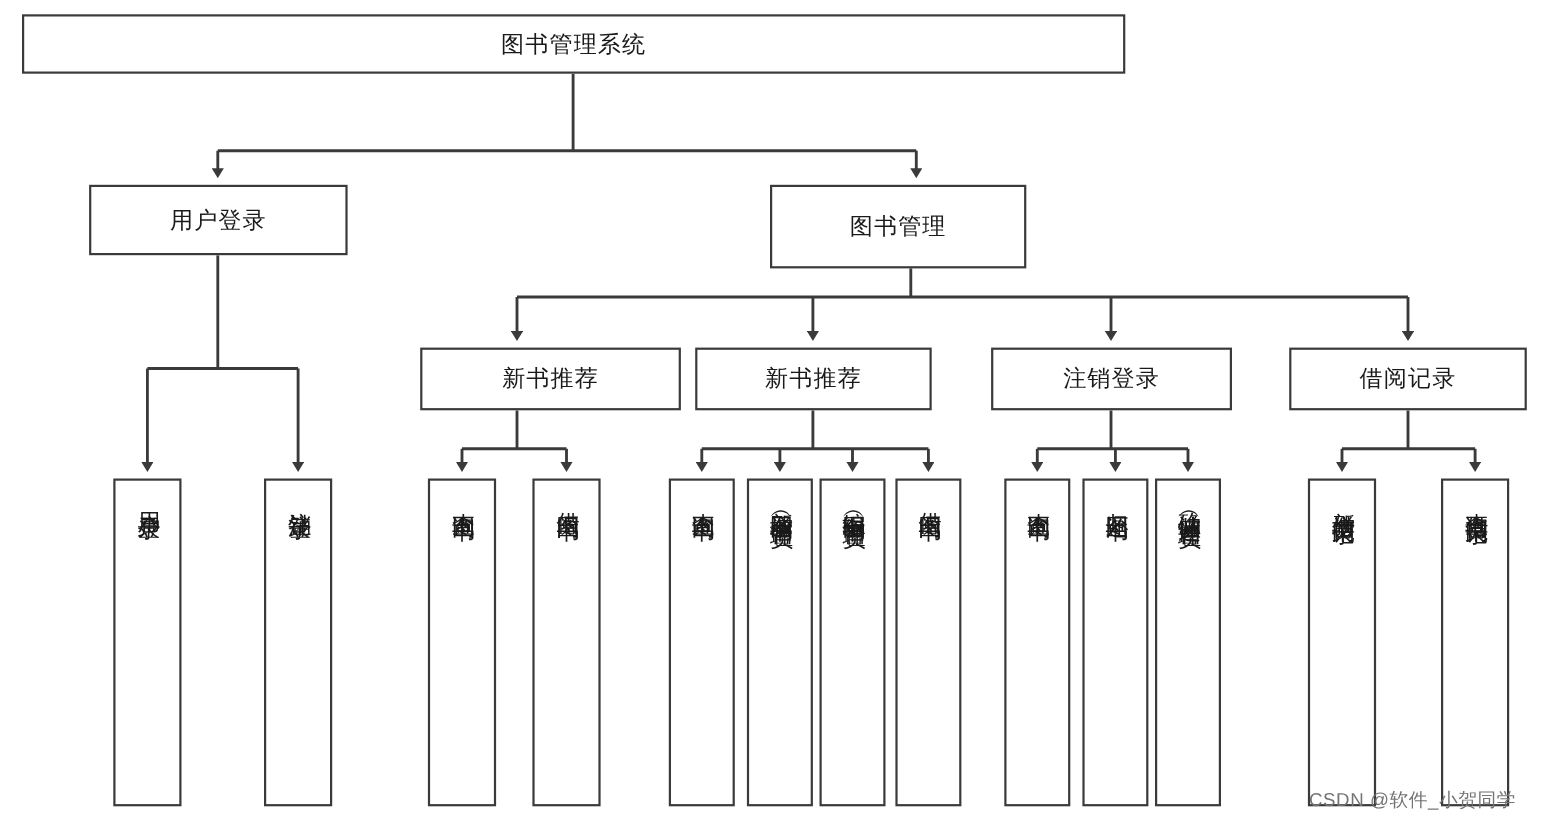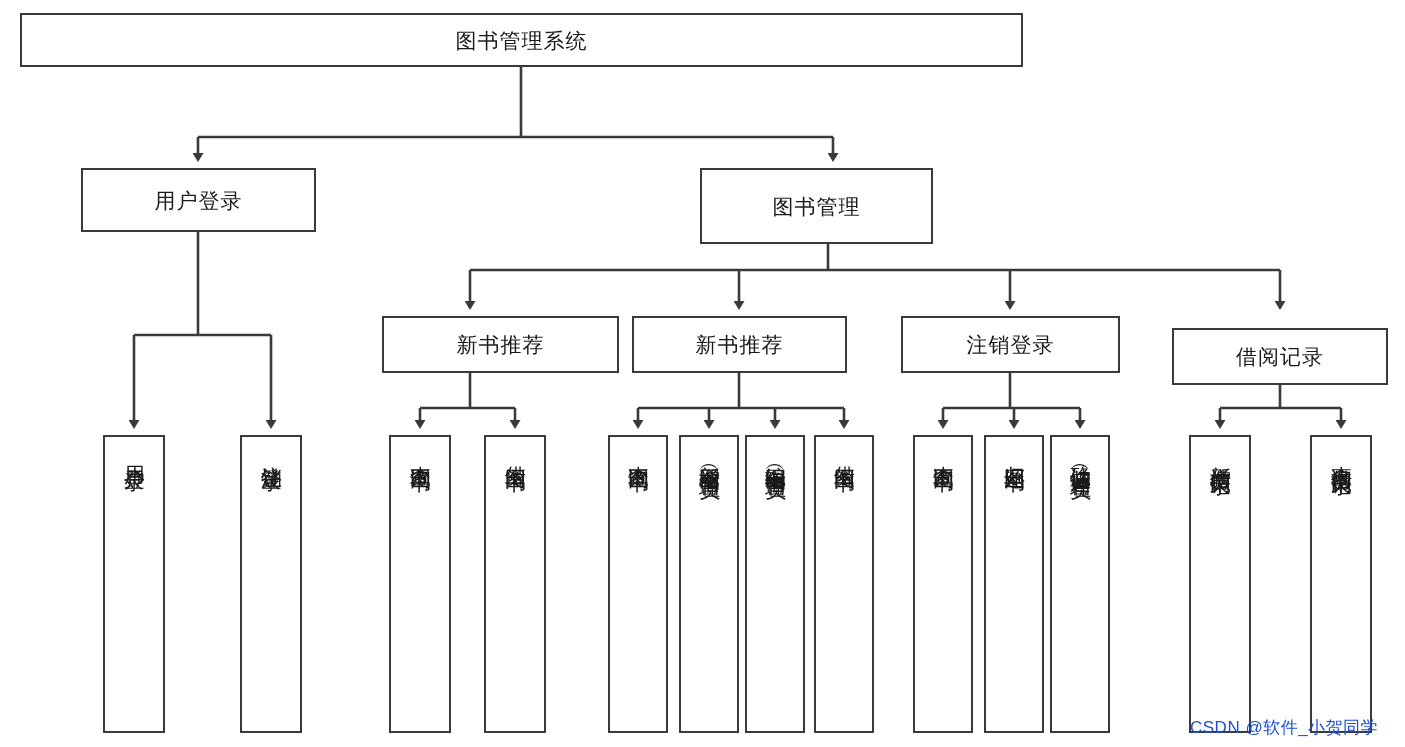--- a/index.html
+++ b/index.html
@@ -53,21 +53,21 @@
     writing-mode: vertical-rl;
     text-orientation: upright;
     font-size: 21px;
     line-height: 1.28;
     letter-spacing: 2px;
     white-space: nowrap;
   }
   .watermark {
     position: absolute;
     font-size: 17px;
-    color: #1d4ed8;
+    color: #737373;
     white-space: nowrap;
     letter-spacing: 0.5px;
     pointer-events: none;
   }
 </style>
 </head>
 <body>
 
 <div id="canvas">
 
@@ -136,21 +136,21 @@
   <div id="lvl3">
       <div class="node h" style="left: 363px; top: 316px; width: 237px; height: 57px; margin-left: 19px;">
         <span class="label">新书推荐</span>
       </div>
       <div class="node h" style="left: 632px; top: 316px; width: 215px; height: 57px;">
         <span class="label">新书推荐</span>
       </div>
       <div class="node h" style="left: 901px; top: 316px; width: 219px; height: 57px;">
         <span class="label">注销登录</span>
       </div>
-      <div class="node h" style="left: 1172px; top: 316px; width: 216px; height: 57px; margin-top: 12px;">
+      <div class="node h" style="left: 1172px; top: 316px; width: 216px; height: 57px;">
         <span class="label">借阅记录</span>
       </div>
     </div>
   <div id="leaves">
       <div class="node v" style="left: 103px; top: 435px; width: 62px; height: 298px;">
         <span class="label">用户登录</span>
       </div>
       <div class="node v" style="left: 240px; top: 435px; width: 62px; height: 298px;">
         <span class="label">注销登录</span>
       </div>

